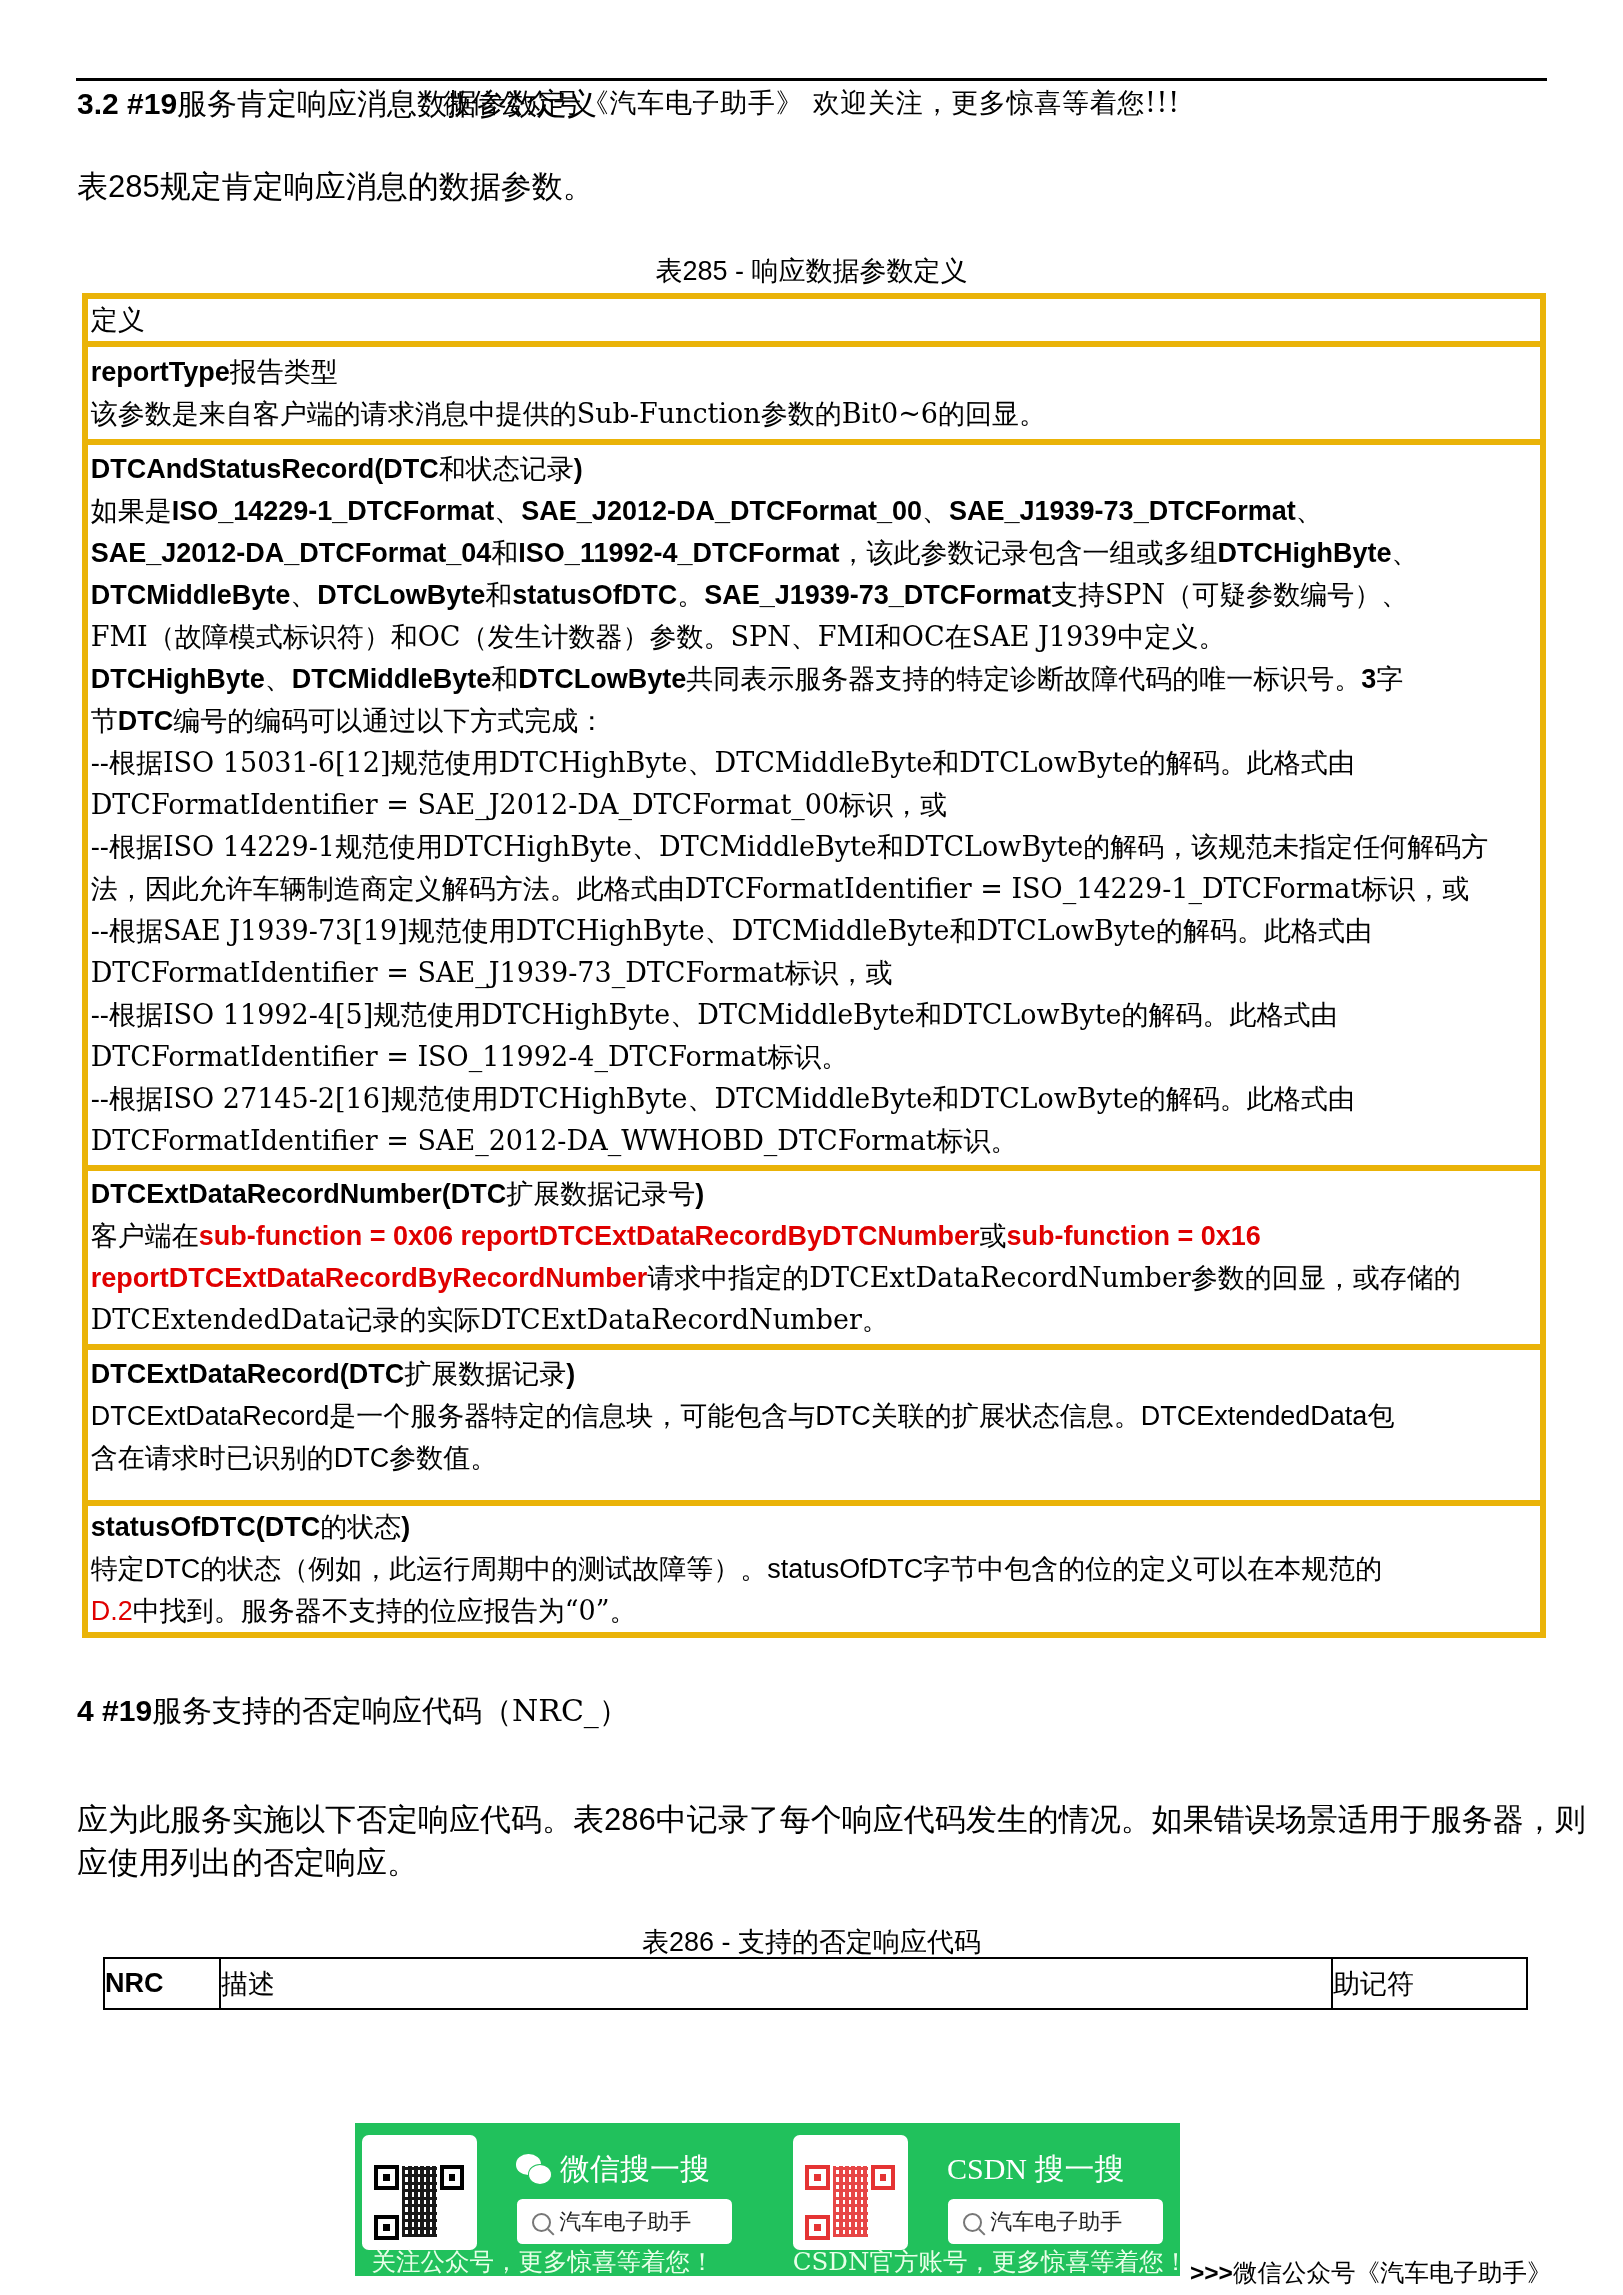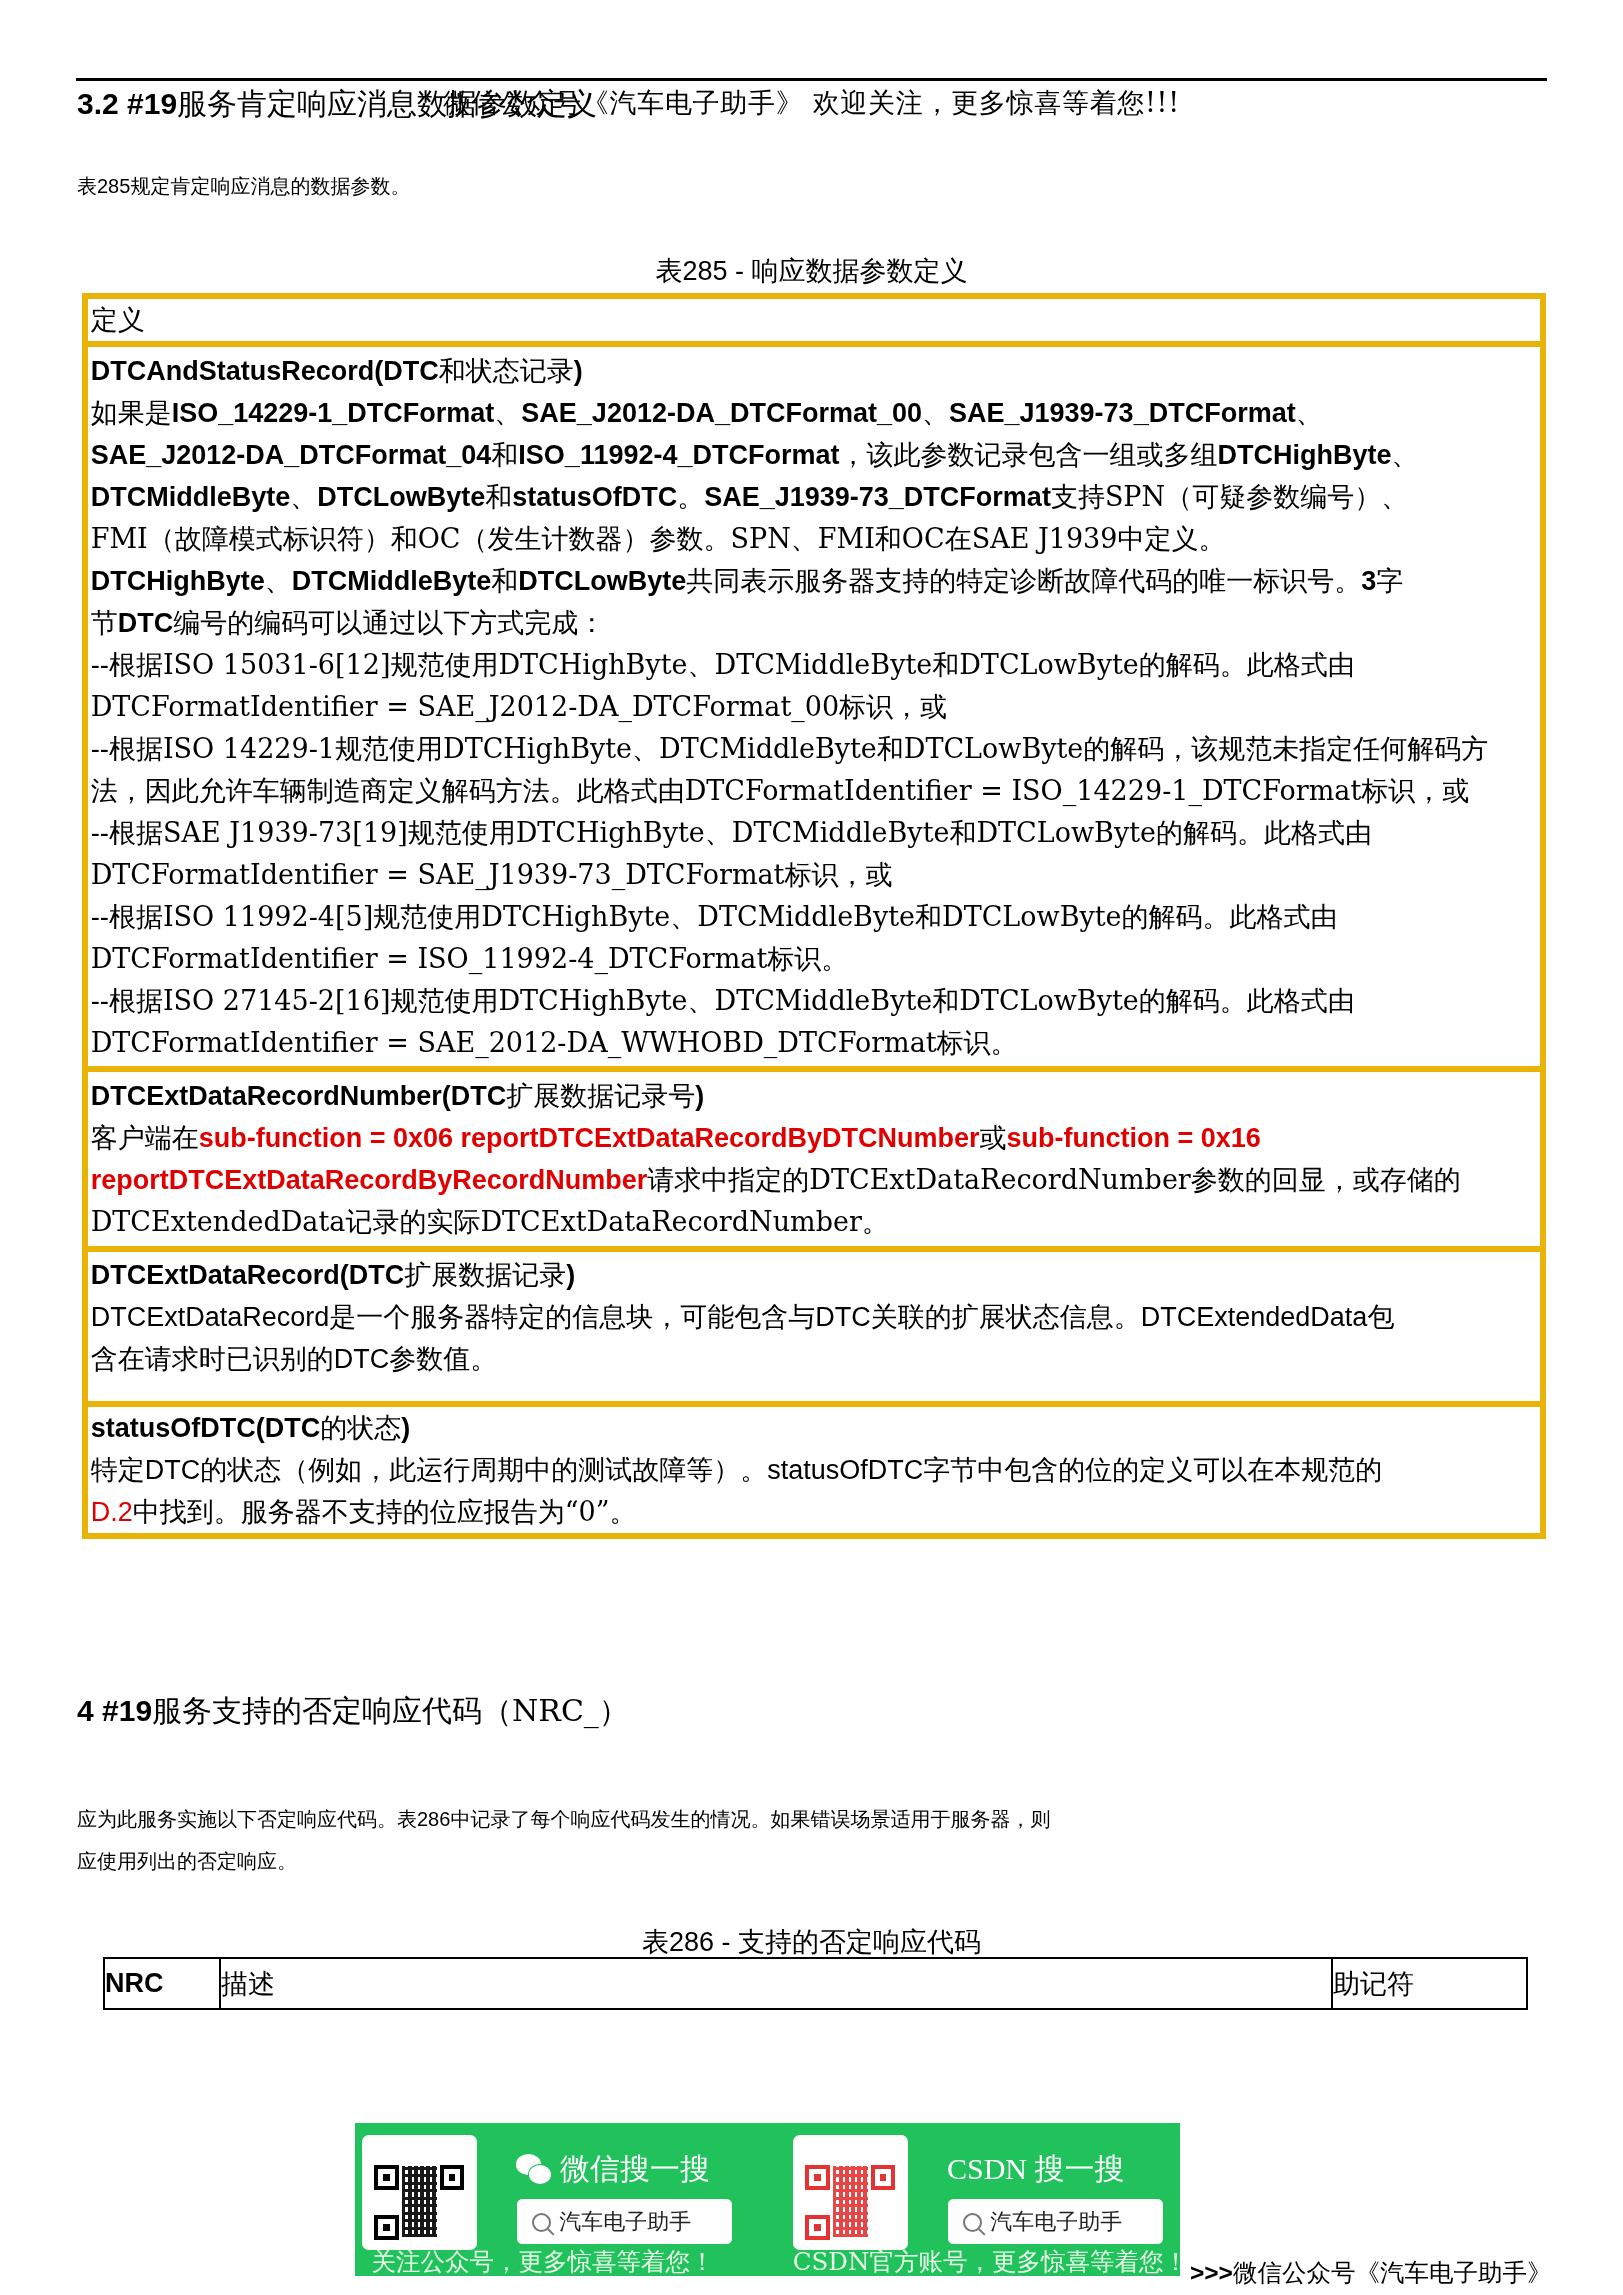--- a/index.html
+++ b/index.html
@@ -12,21 +12,21 @@
     position: absolute; left: 0; top: 34px; width: 1623px; text-align: center;
     font-size: 27px; line-height: 41px; letter-spacing: 0.7px; margin-top: 48px;
   }
   .hdr-rule { position: absolute; left: 76px; top: 78px; width: 1471px; height: 2.7px; background: #000; }
   .h2 {
     position: absolute; left: 77px; top: 82px; font-size: 30px; line-height: 44px;
     font-family: "DejaVu Serif", serif;
   }
   .h2 .num { font-family: "Liberation Sans", sans-serif; font-weight: bold; }
   .para {
-    position: absolute; left: 77px; font-size: 20px; line-height: 42px;
+    position: absolute; left: 77px; font-size: 31px; line-height: 42px;
   }
   .caption {
     position: absolute; left: 0; width: 1623px; text-align: center; font-size: 27px; line-height: 41px;
   }
   .caption .sans { font-family: "Liberation Sans", sans-serif; }
   table.t285 {
     position: absolute; left: 82px; top: 293px; width: 1464px;
     border-collapse: collapse;
   }
   table.t285 td {
@@ -116,20 +116,26 @@
 <div class="caption" style="top:250px;">
   <span>表</span><span class="sans">285 - </span><span>响应数据参数定义</span>
 </div>
 
 <table class="t285">
   <tbody>
       <tr class="row-def">
     <td>定义</td>
   </tr>
 
+  <tr>
+    <td style="padding-top:4.1px; padding-bottom:4.1px;">
+      <div class="cell-title"><span>reportType</span><span class="cjk">报告类型</span></div>
+      <div><span>该参数是来自客户端的请求消息中提供的Sub-Function参数的Bit0~6的回显。</span></div>
+    </td>
+  </tr>
 
   <tr>
     <td style="padding-top:2.7px; padding-bottom:2.7px;">
       <div class="cell-title"><span>DTCAndStatusRecord(DTC</span><span class="cjk">和状态记录</span><span>)</span></div>
       <div>
         <span>如果是</span><span class="b">ISO_14229-1_DTCFormat</span><span>、</span><span class="b">SAE_J2012-DA_DTCFormat_00</span><span>、</span><span class="b">SAE_J1939-73_DTCFormat</span><span>、</span>
       </div>
       <div>
         <span class="b">SAE_J2012-DA_DTCFormat_04</span><span>和</span><span class="b">ISO_11992-4_DTCFormat</span><span>，该此参数记录包含一组或多组</span><span class="b">DTCHighByte</span><span>、</span>
       </div>

